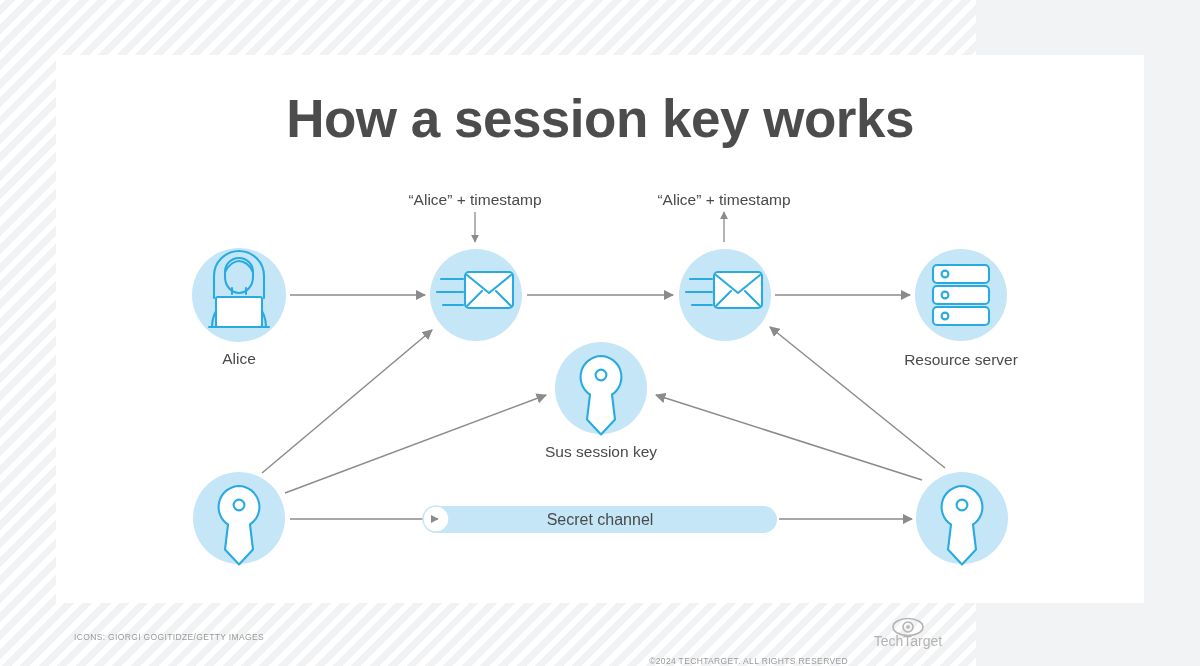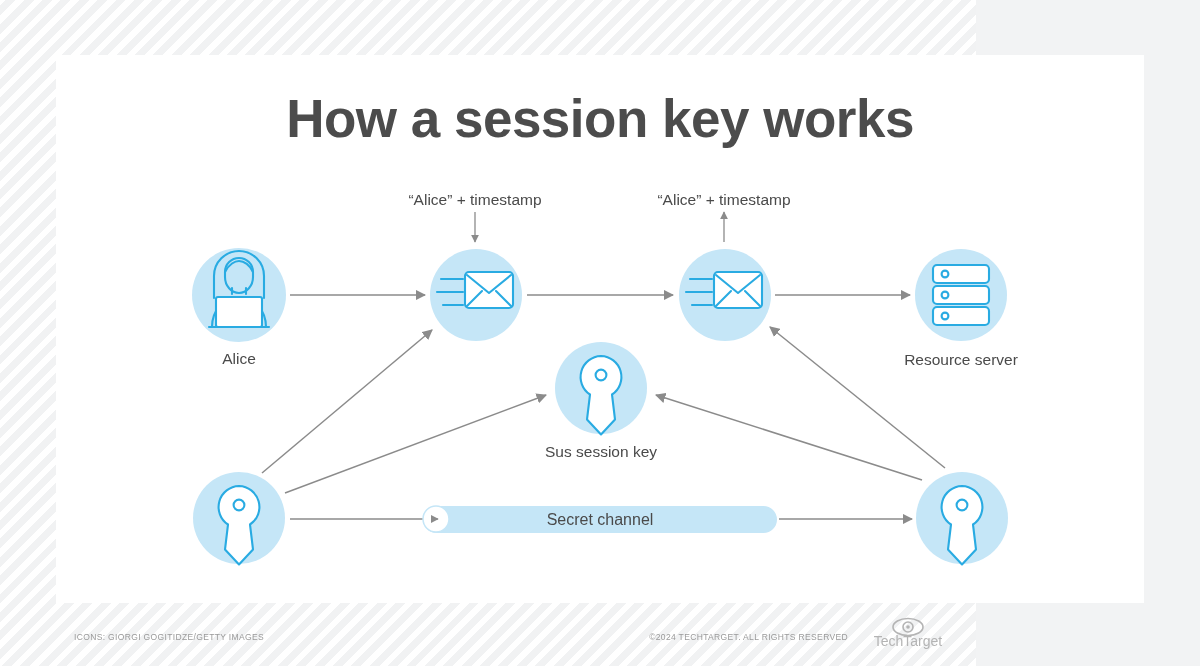--- a/index.html
+++ b/index.html
@@ -48,21 +48,21 @@
   .ico{fill:none;stroke:#29abe2;stroke-width:2.1;stroke-linecap:round;stroke-linejoin:round;}
   .ico-w{fill:#ffffff;stroke:#29abe2;stroke-width:2.1;stroke-linecap:round;stroke-linejoin:round;}
   .conn{stroke:#8b8b8b;stroke-width:1.5;fill:none;}
   .thin{stroke:#8b8b8b;stroke-width:1.3;fill:none;}
   #footer-left{
     position:absolute;left:51px;top:632px;
     font-size:8.5px;letter-spacing:0.35px;
     color:#9a9a9a;font-family:"Liberation Sans",sans-serif;margin-left:23px;
   }
   #footer-right{
-    position:absolute;right:128px;top:632px;
+    position:absolute;right:128px;top:656px;
     font-size:8.5px;letter-spacing:0.35px;
     color:#9a9a9a;font-family:"Liberation Sans",sans-serif;
     text-align:right;
   }
   #logo{position:absolute;right:18px;top:617px;width:100px;height:36px;}
   #logo .lg-txt{
     font-family:"Liberation Sans",sans-serif;
     font-size:14px;fill:#b4b4b4;
   }
 </style>

